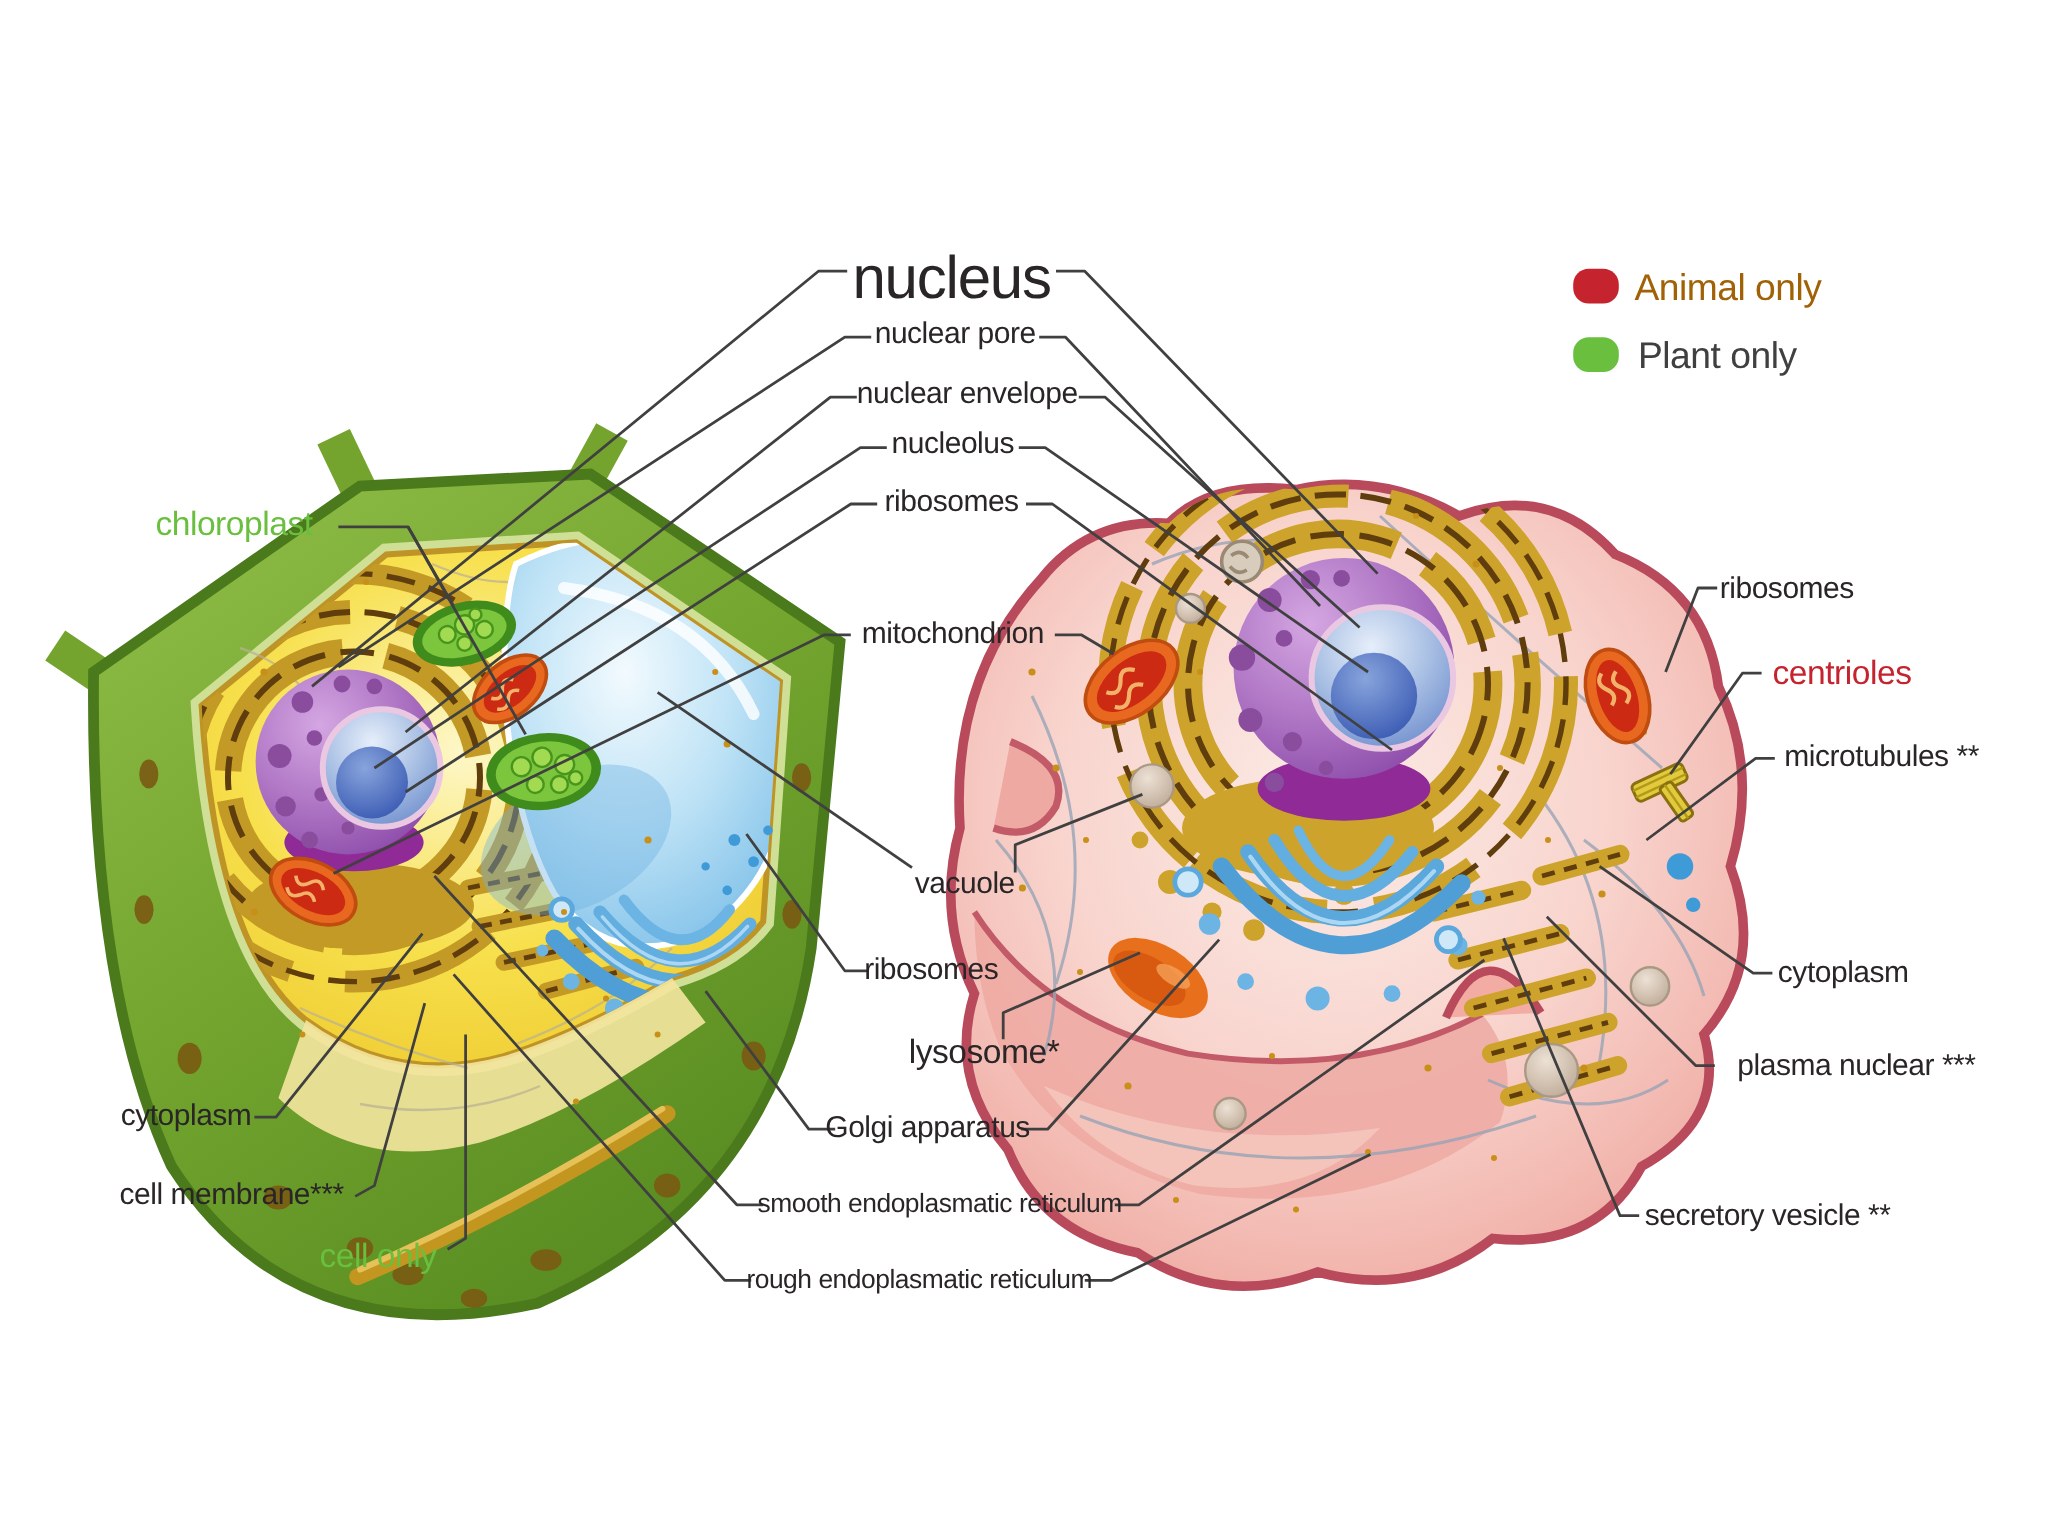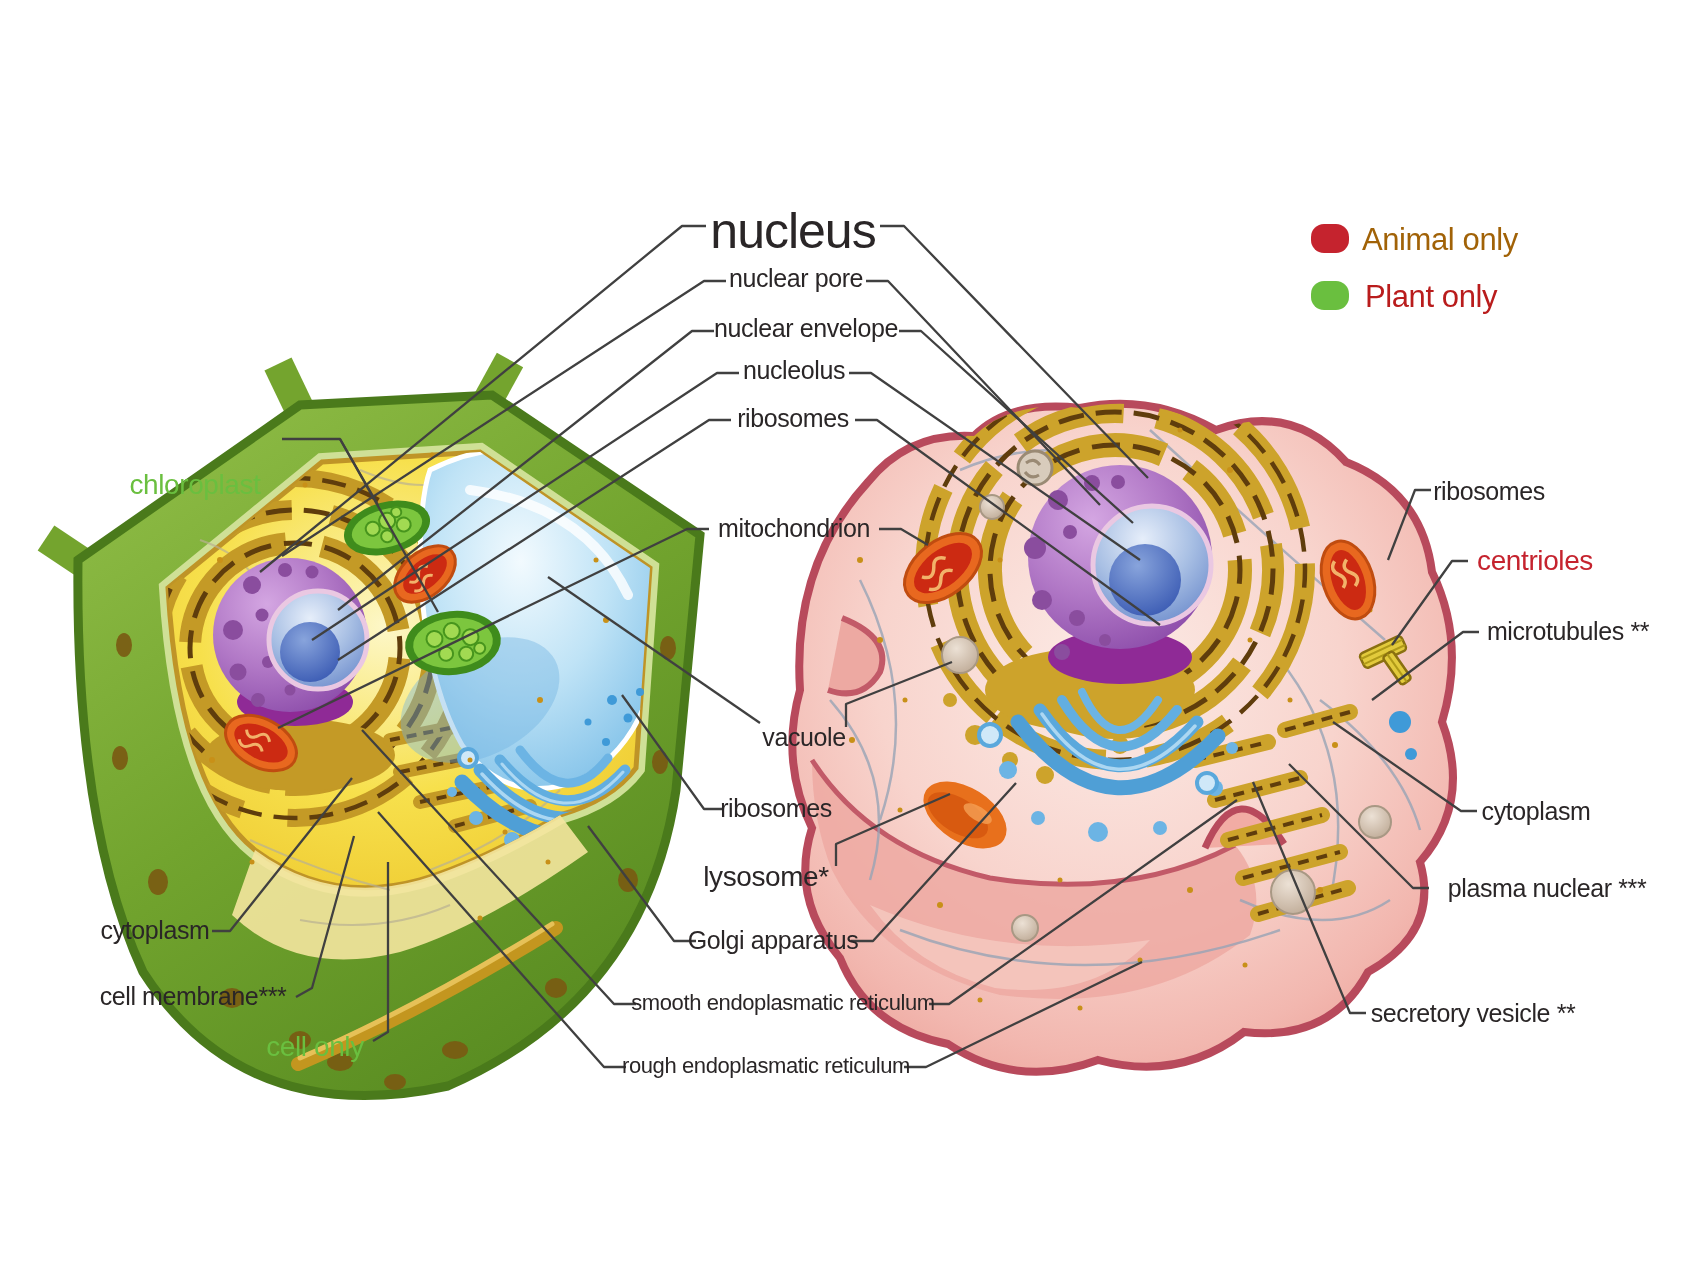--- a/index.html
+++ b/index.html
@@ -450,37 +450,37 @@
 </svg>
 
   <div class="lbl big" style="left:793px;top:231px">nucleus</div>
   <div class="lbl" style="left:796px;top:278px">nuclear pore</div>
   <div class="lbl" style="left:806px;top:328px">nuclear envelope</div>
   <div class="lbl" style="left:794px;top:370px">nucleolus</div>
   <div class="lbl" style="left:793px;top:418px">ribosomes</div>
   <div class="lbl" style="left:794px;top:528px">mitochondrion</div>
   <div class="lbl" style="left:804px;top:737px">vacuole</div>
   <div class="lbl" style="left:776px;top:808px">ribosomes</div>
-  <div class="lbl" style="left:766px;top:877px;font-size:28px">lysosome*</div>
+  <div class="lbl" style="left:820px;top:877px;font-size:28px">lysosome*</div>
   <div class="lbl" style="left:773px;top:940px">Golgi apparatus</div>
   <div class="lbl small" style="left:783px;top:1003px">smooth endoplasmatic reticulum</div>
   <div class="lbl small" style="left:766px;top:1066px">rough endoplasmatic reticulum</div>
 
-  <div class="lbl accent" style="left: 195px; top: 437px; color: rgb(106, 191, 63); margin-top: 48px;">chloroplast</div>
+  <div class="lbl accent" style="left: 195px; top: 437px; color: rgb(106, 191, 63);">chloroplast</div>
   <div class="lbl" style="left:155px;top:930px">cytoplasm</div>
   <div class="lbl" style="left:193px;top:996px">cell membrane***</div>
   <div class="lbl accent" style="left: 315px; top: 1047px; color: rgb(106, 191, 63);">cell only</div>
 
   <div class="lbl" style="left:1489px;top:491px">ribosomes</div>
   <div class="lbl accent" style="left: 1535px; top: 561px; color: rgb(197, 35, 46);">centrioles</div>
   <div class="lbl" style="left:1568px;top:631px">microtubules **</div>
   <div class="lbl" style="left:1536px;top:811px">cytoplasm</div>
   <div class="lbl" style="left:1547px;top:888px">plasma nuclear ***</div>
   <div class="lbl" style="left:1473px;top:1013px">secretory vesicle **</div>
 
   <div>
     <div class="legend-swatch" style="left: 1311px; top: 224px; background-color: rgb(197, 35, 46);"></div>
     <div class="legend-text" style="left: 1362px; top: 222px; color: #a16207;">Animal only</div>
     <div class="legend-swatch" style="left: 1311px; top: 281px; background-color: rgb(106, 191, 63);"></div>
-    <div class="legend-text" style="left: 1365px; top: 279px; color: #b91c1c;">Plant only</div>
+    <div class="legend-text" style="left: 1365px; top: 279px; color: #404040;">Plant only</div>
   </div>
 
 </div>
 
 </body></html>

